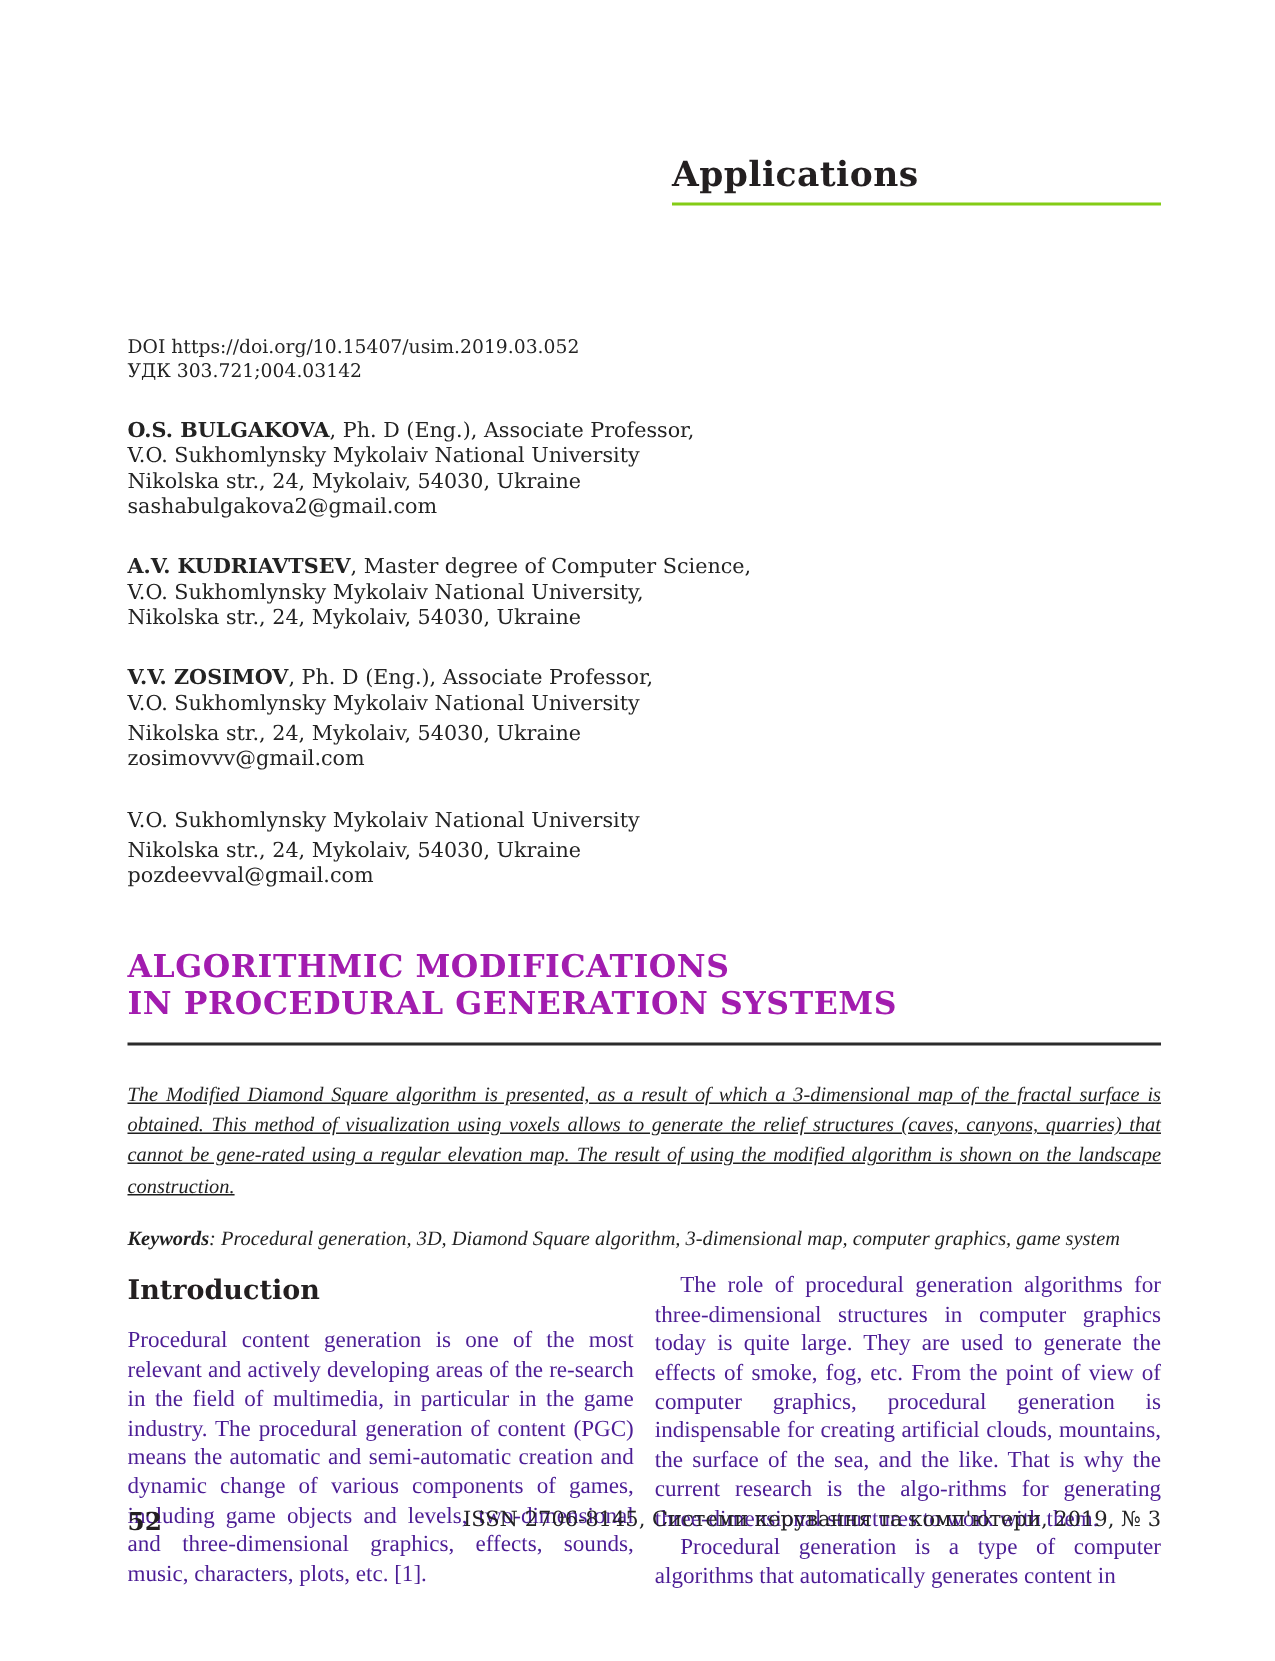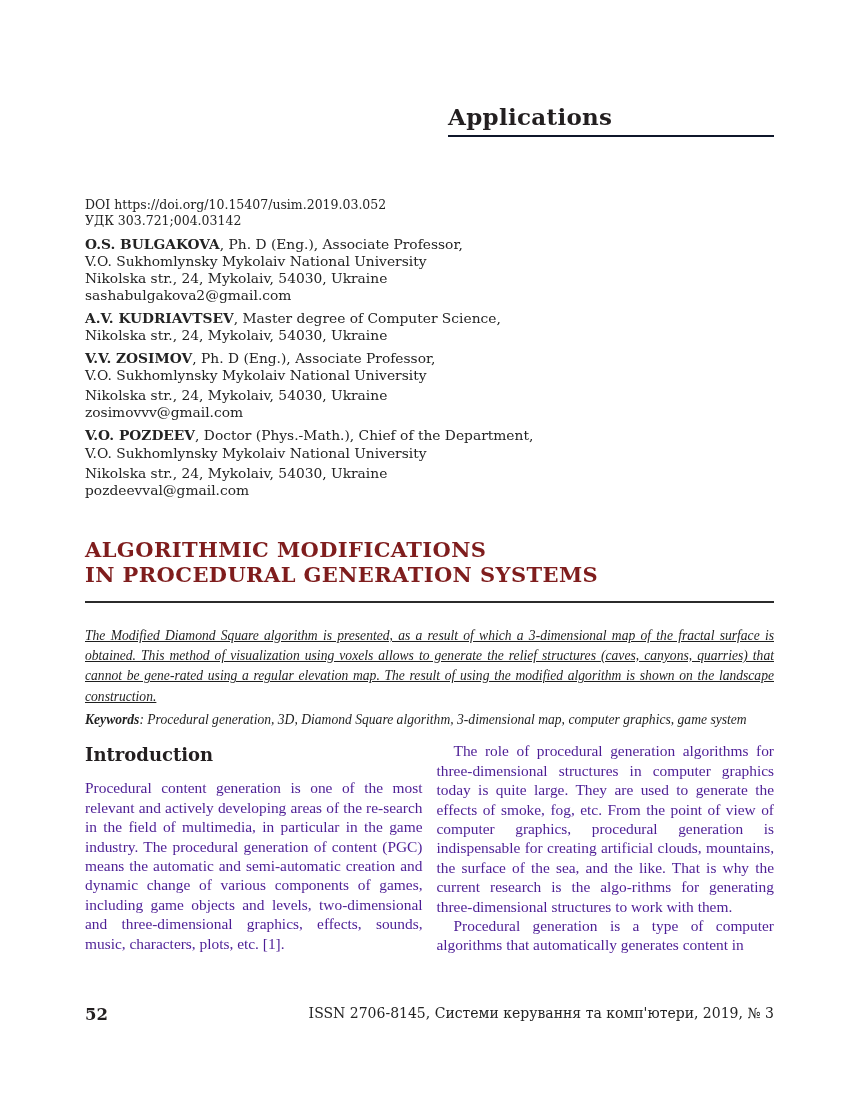--- a/index.html
+++ b/index.html
@@ -12,80 +12,80 @@
     padding: 103px 76px 0 85px;
     font-family: "Liberation Serif", serif;
     color: #1c1c1c;
     overflow: hidden;
   }
 
   
   .section-header {
     width: 326px;
     margin-left: auto;
-    border-bottom: 2px solid #0f172a;
+    border-bottom: 2px solid #84cc16;
     padding-bottom: 5px;
   }
   .section-header .label {
     font-family: "DejaVu Serif", serif;
     font-weight: bold;
     font-size: 23px;
     letter-spacing: 0.3px;
     color: #231f20;
   }
 
   
   .meta {
-    margin-top: 60px;
+    margin-top: 86px;
     font-family: "DejaVu Serif", serif;
     font-size: 12.5px;
     line-height: 1.3;
     color: #232323;
   }
 
   
   .authors { margin-top: 6px; }
   .author-block {
-    margin-top: 6px;
+    margin-top: 23px;
     font-family: "DejaVu Serif", serif;
     font-size: 13.8px;
     line-height: 1.24;
     color: #232323;
   }
   .author-block .name { font-weight: bold; }
   .author-block .addr-gap { margin-top: 3px; }
 
   
   .article-title {
     margin-top: 38px;
     font-family: "DejaVu Serif", serif;
     font-weight: bold;
     font-size: 21px;
     line-height: 1.2;
     letter-spacing: 0.4px;
-    color: #7f1d1d;
+    color: #a21caf;
   }
   .title-divider {
     margin-top: 14px;
     border: 0;
     border-top: 2px solid #2b2b2b;
   }
 
   
   .abstract {
     margin-top: 23px;
     font-style: italic;
     font-size: 13.6px;
     line-height: 1.48;
     text-align: justify;
     color: #1f1f1f;
     text-decoration: underline;
   }
   .keywords {
-    margin-top: 3px;
+    margin-top: 15px;
     font-style: italic;
     font-size: 13.6px;
     line-height: 1.45;
     color: #1f1f1f;
   }
   .keywords .kw-label { font-weight: bold; }
 
   
   .columns {
     margin-top: 12px;
@@ -142,32 +142,32 @@
 
     <div class="author-block">
       <div><span class="name">O.S. BULGAKOVA</span><span>, Ph. D (Eng.), Associate Professor,</span></div>
       <div>V.O. Sukhomlynsky Mykolaiv National University</div>
       <div>Nikolska str., 24, Mykolaiv, 54030, Ukraine</div>
       <div>sashabulgakova2@gmail.com</div>
     </div>
 
     <div class="author-block">
       <div><span class="name">A.V. KUDRIAVTSEV</span><span>, Master degree of Computer Science,</span></div>
+      <div>V.O. Sukhomlynsky Mykolaiv National University,</div>
       <div>Nikolska str., 24, Mykolaiv, 54030, Ukraine</div>
     </div>
 
     <div class="author-block">
       <div><span class="name">V.V. ZOSIMOV</span><span>, Ph. D (Eng.), Associate Professor,</span></div>
       <div>V.O. Sukhomlynsky Mykolaiv National University</div>
       <div class="addr-gap">Nikolska str., 24, Mykolaiv, 54030, Ukraine</div>
       <div>zosimovvv@gmail.com</div>
     </div>
 
     <div class="author-block">
-      <div><span class="name">V.O. POZDEEV</span><span>, Doctor (Phys.-Math.), Chief of the Department,</span></div>
       <div>V.O. Sukhomlynsky Mykolaiv National University</div>
       <div class="addr-gap">Nikolska str., 24, Mykolaiv, 54030, Ukraine</div>
       <div>pozdeevval@gmail.com</div>
     </div>
 
   </div>
 
   <div class="article-title">
     <div>ALGORITHMIC MODIFICATIONS</div>
     <div>IN PROCEDURAL GENERATION SYSTEMS</div>

